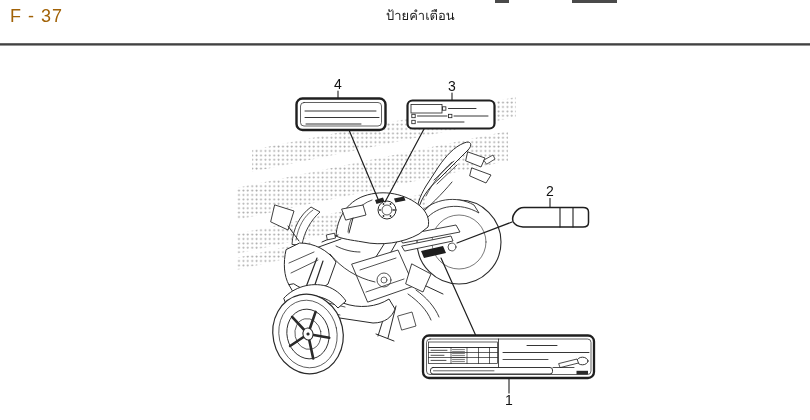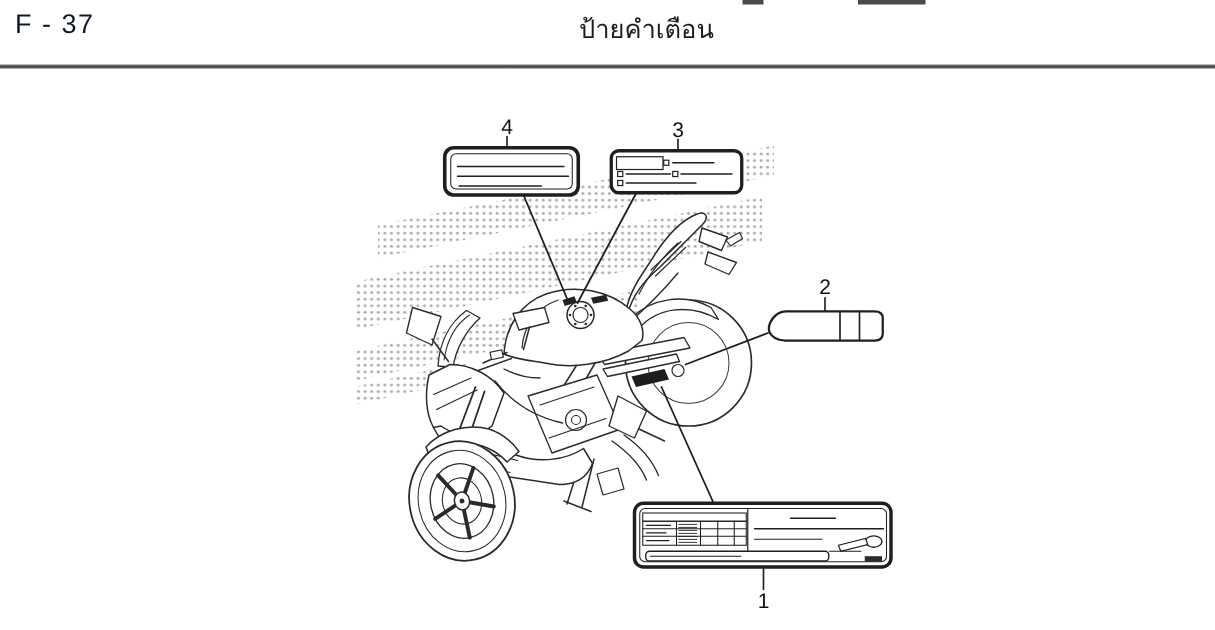--- a/index.html
+++ b/index.html
@@ -1,24 +1,24 @@
 <!DOCTYPE html>
 <html><head>
 <meta charset="utf-8">
 <style>
   html,body{margin:0;padding:0;background:#fff;}
   .screen{
     position:relative;width:810px;height:420px;background:#ffffff;
     font-family:"Liberation Sans",sans-serif;overflow:hidden;color:#1c1c1c;
   }
   .page-code{
-    position:absolute;left:10px;top:6px;font-size:18px;letter-spacing:1px;color:#0f172a;
+    position:absolute;left:10px;top:6px;font-size:18px;letter-spacing:1px;color:#a16207;
   }
   .fig-title{
-    position:absolute;left:386px;top:5px;font-size:17px;color:#1c1c1c;
+    position:absolute;left:386px;top:5px;font-size:13px;color:#1c1c1c;
     display:flex;gap:15px;white-space:nowrap;
   }
   .header-rule{
     position:absolute;left:0;top:43px;width:810px;height:3px;
     background:linear-gradient(#7a7a7a,#3c3c3c 55%,#c9c9c9);
   }
   .artifact{position:absolute;background:#4a4a4a;}
   .figure-wrap{position:absolute;left:0;top:0;width:810px;height:420px;}
   svg .co-num{
     font-family:"Liberation Sans",sans-serif;font-size:14px;fill:#111;

